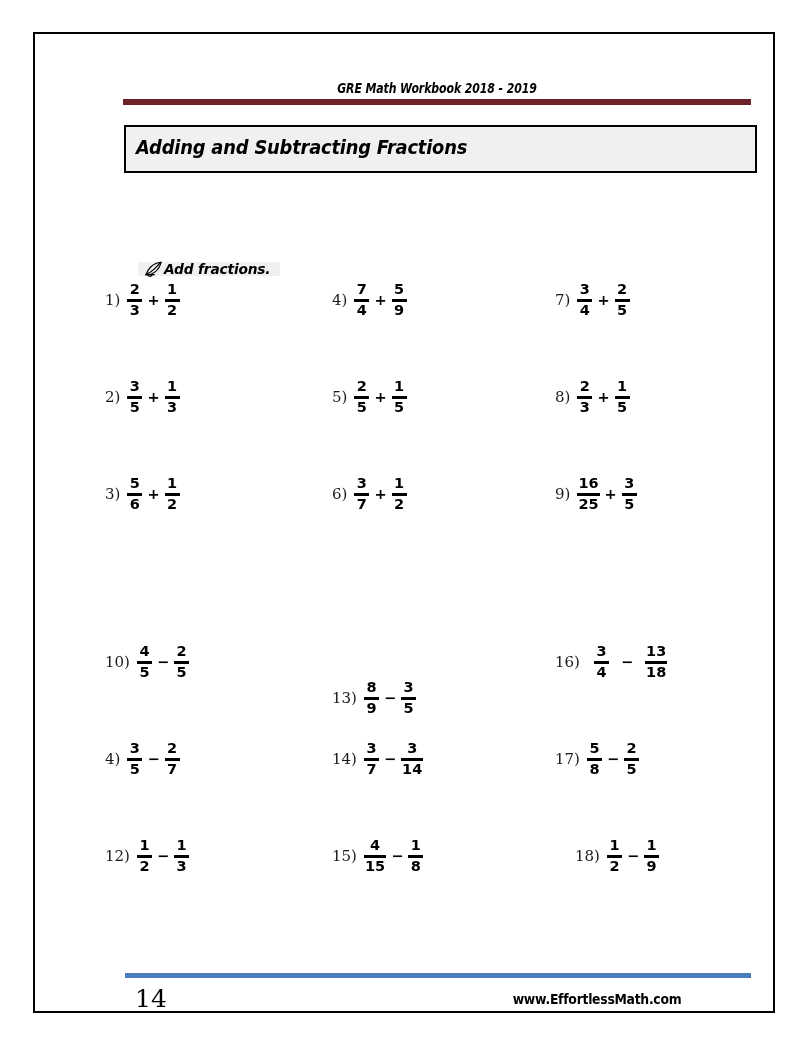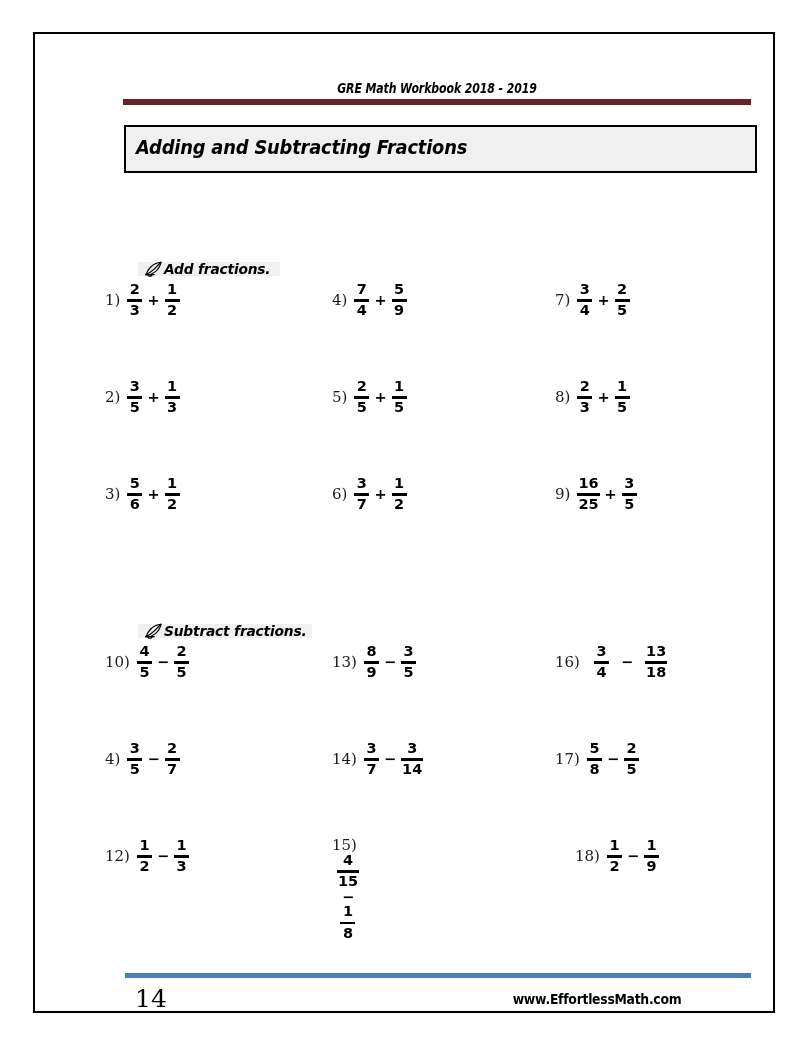--- a/index.html
+++ b/index.html
@@ -207,32 +207,20 @@
         <path d="M2 17 C6 15.5 10 13 13.5 9.5 C16.5 6.5 19 3.5 21.5 1.5" stroke="#000" stroke-width="1.6" fill="none" stroke-linecap="round"></path>
         <path d="M21.5 1.5 C17 2 12 4 8.5 7.5 C5.5 10.5 3.5 14 2.5 17.2
                  C6 17.6 10.5 16.4 14 13.6 C17.5 10.8 20.4 6.2 21.5 1.5 Z" stroke="#000" stroke-width="1.5" fill="none" stroke-linejoin="round"></path>
         <path d="M2.5 17.2 L13 17.2" stroke="#000" stroke-width="1.5" stroke-linecap="round"></path>
         <path d="M4.5 17.2 C5.5 19 8 19.4 10 18.4" stroke="#000" stroke-width="1.5" fill="none" stroke-linecap="round"></path>
       </svg>
     </span>
     <span class="sec-label">Add fractions.</span>
   </div>
 
-  <div id="section-subtract" class="section-heading">
-    <span class="quill">
-      <svg viewBox="0 0 24 20" width="19" height="16" aria-hidden="true">
-        <path d="M2 17 C6 15.5 10 13 13.5 9.5 C16.5 6.5 19 3.5 21.5 1.5" stroke="#000" stroke-width="1.6" fill="none" stroke-linecap="round"></path>
-        <path d="M21.5 1.5 C17 2 12 4 8.5 7.5 C5.5 10.5 3.5 14 2.5 17.2
-                 C6 17.6 10.5 16.4 14 13.6 C17.5 10.8 20.4 6.2 21.5 1.5 Z" stroke="#000" stroke-width="1.5" fill="none" stroke-linejoin="round"></path>
-        <path d="M2.5 17.2 L13 17.2" stroke="#000" stroke-width="1.5" stroke-linecap="round"></path>
-        <path d="M4.5 17.2 C5.5 19 8 19.4 10 18.4" stroke="#000" stroke-width="1.5" fill="none" stroke-linecap="round"></path>
-      </svg>
-    </span>
-    <span class="sec-label">Subtract fractions.</span>
-  </div>
 
   <div id="problems-layer">
       <div class="problem" style="left: 70px; top: 248px;">
         <span class="prob-num">1)</span>
         <span class="frac">
           <span class="num">2</span>
           <span class="bar"></span>
           <span class="den">3</span>
         </span>
         <span class="op">+</span>
@@ -389,21 +377,21 @@
           <span class="bar"></span>
           <span class="den">2</span>
         </span>
         <span class="op">−</span>
         <span class="frac">
           <span class="num">1</span>
           <span class="bar"></span>
           <span class="den">3</span>
         </span>
       </div>
-      <div class="problem" style="left: 297px; top: 610px;">
+      <div class="problem" style="left: 297px; top: 646px;">
         <span class="prob-num">13)</span>
         <span class="frac">
           <span class="num">8</span>
           <span class="bar"></span>
           <span class="den">9</span>
         </span>
         <span class="op">−</span>
         <span class="frac">
           <span class="num">3</span>
           <span class="bar"></span>
@@ -417,21 +405,21 @@
           <span class="bar"></span>
           <span class="den">7</span>
         </span>
         <span class="op">−</span>
         <span class="frac">
           <span class="num">3</span>
           <span class="bar"></span>
           <span class="den">14</span>
         </span>
       </div>
-      <div class="problem" style="left: 297px; top: 804px; flex-direction: column;">
+      <div class="problem" style="left: 297px; top: 804px;">
         <span class="prob-num">15)</span>
         <span class="frac">
           <span class="num">4</span>
           <span class="bar"></span>
           <span class="den">15</span>
         </span>
         <span class="op">−</span>
         <span class="frac">
           <span class="num">1</span>
           <span class="bar"></span>

